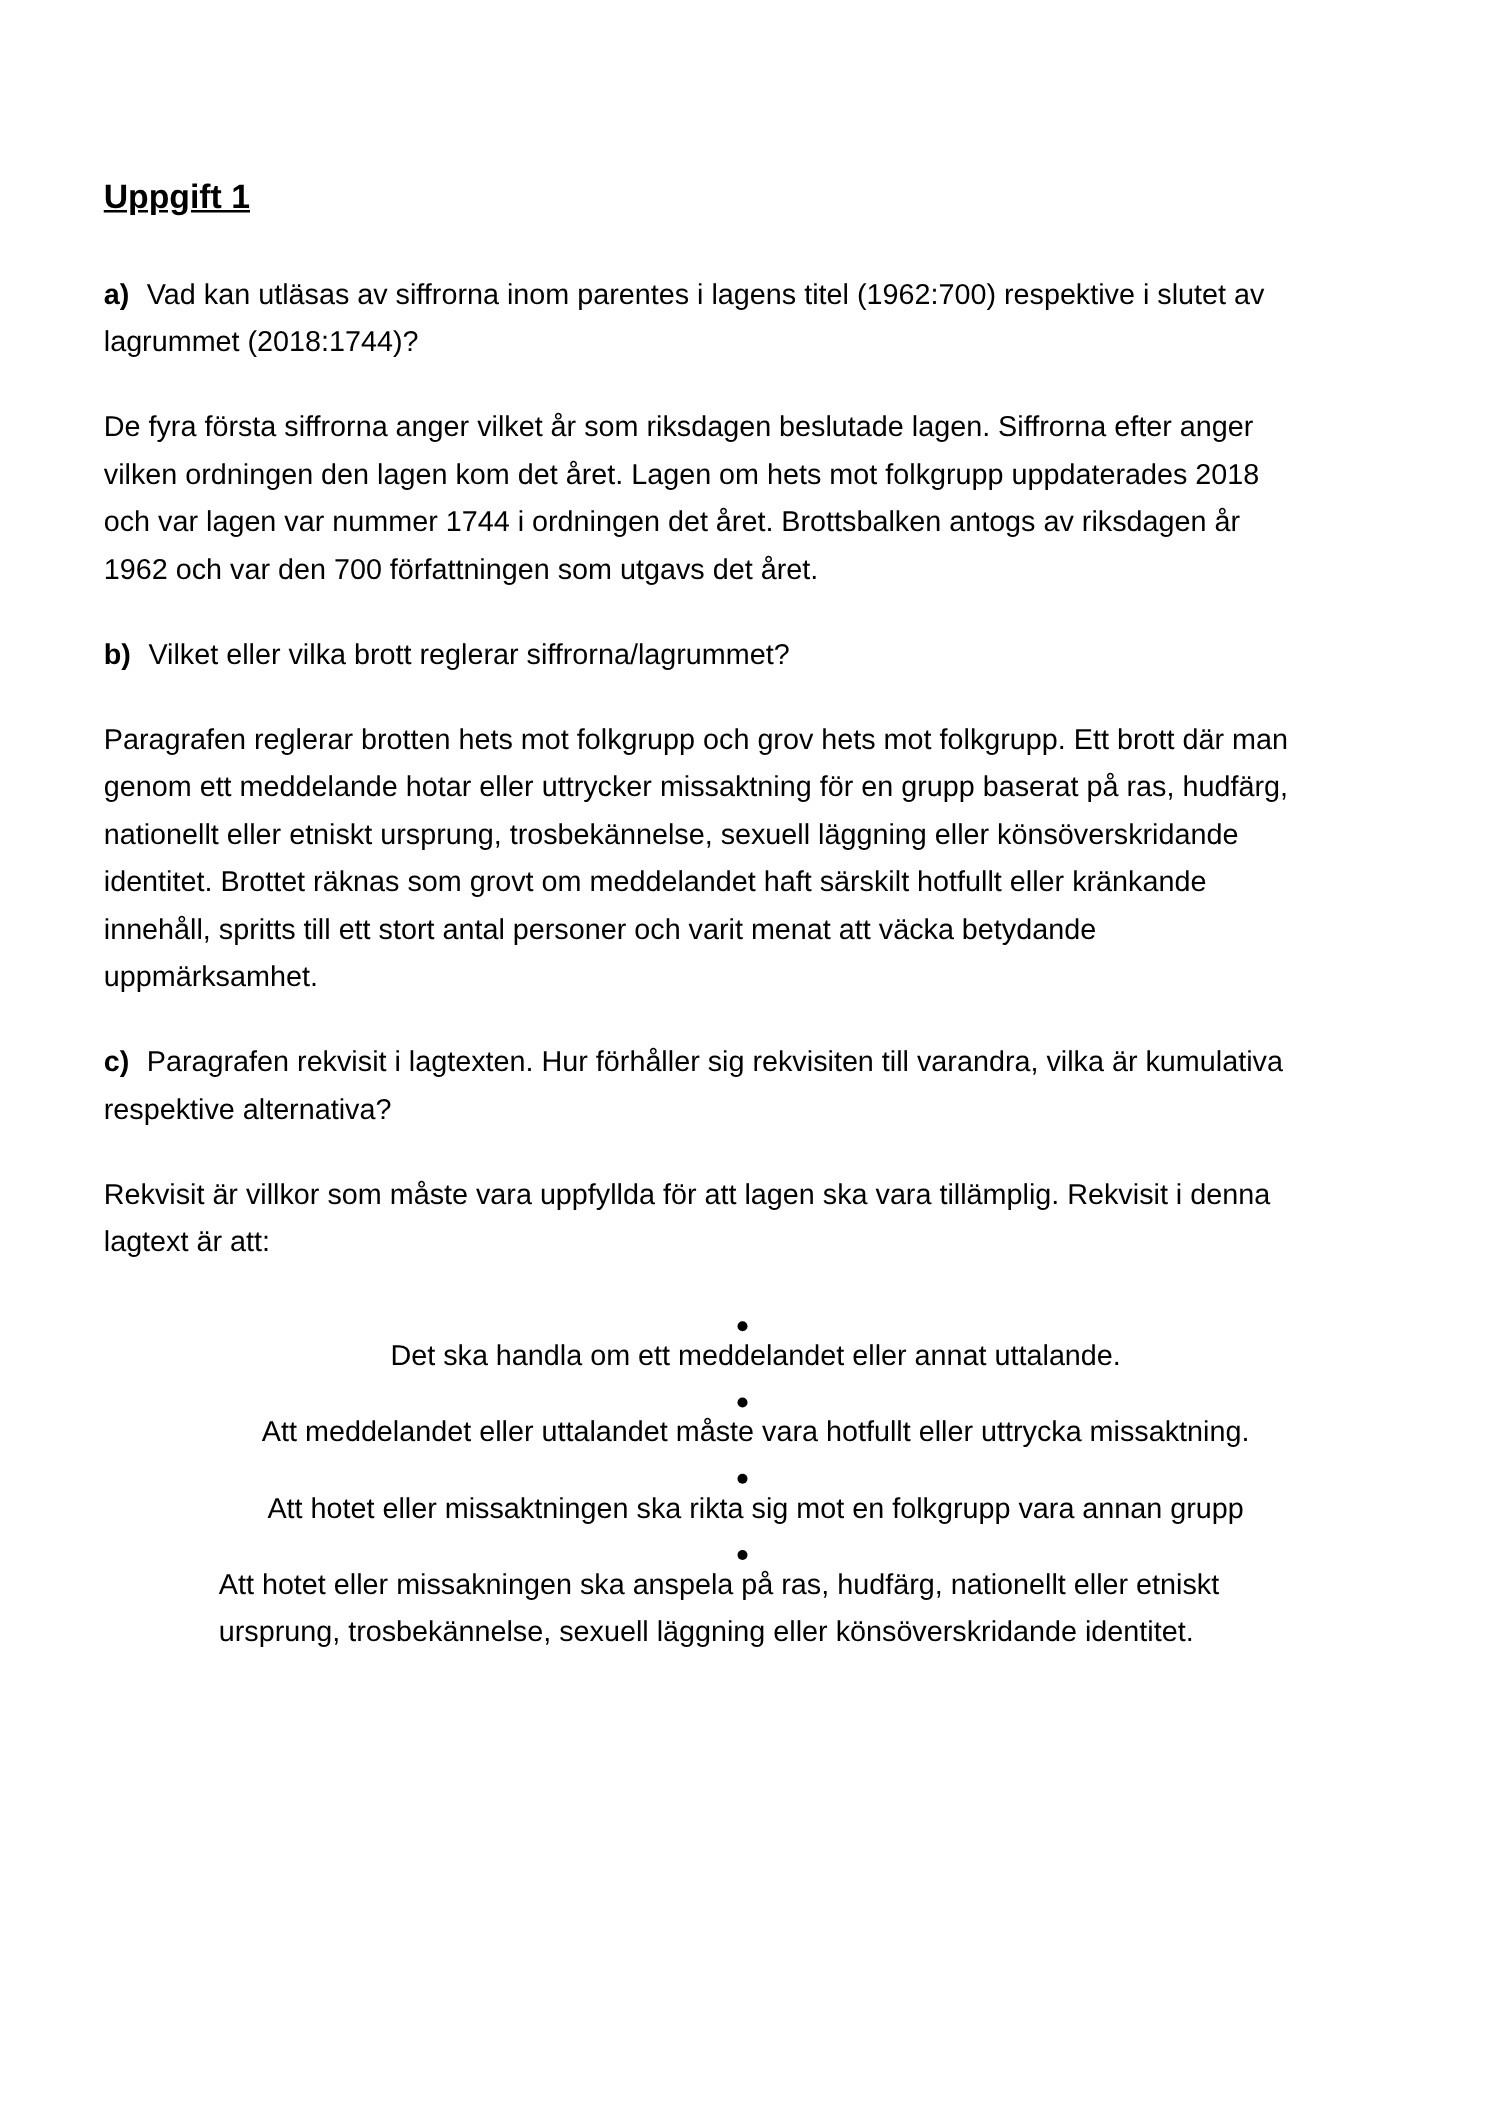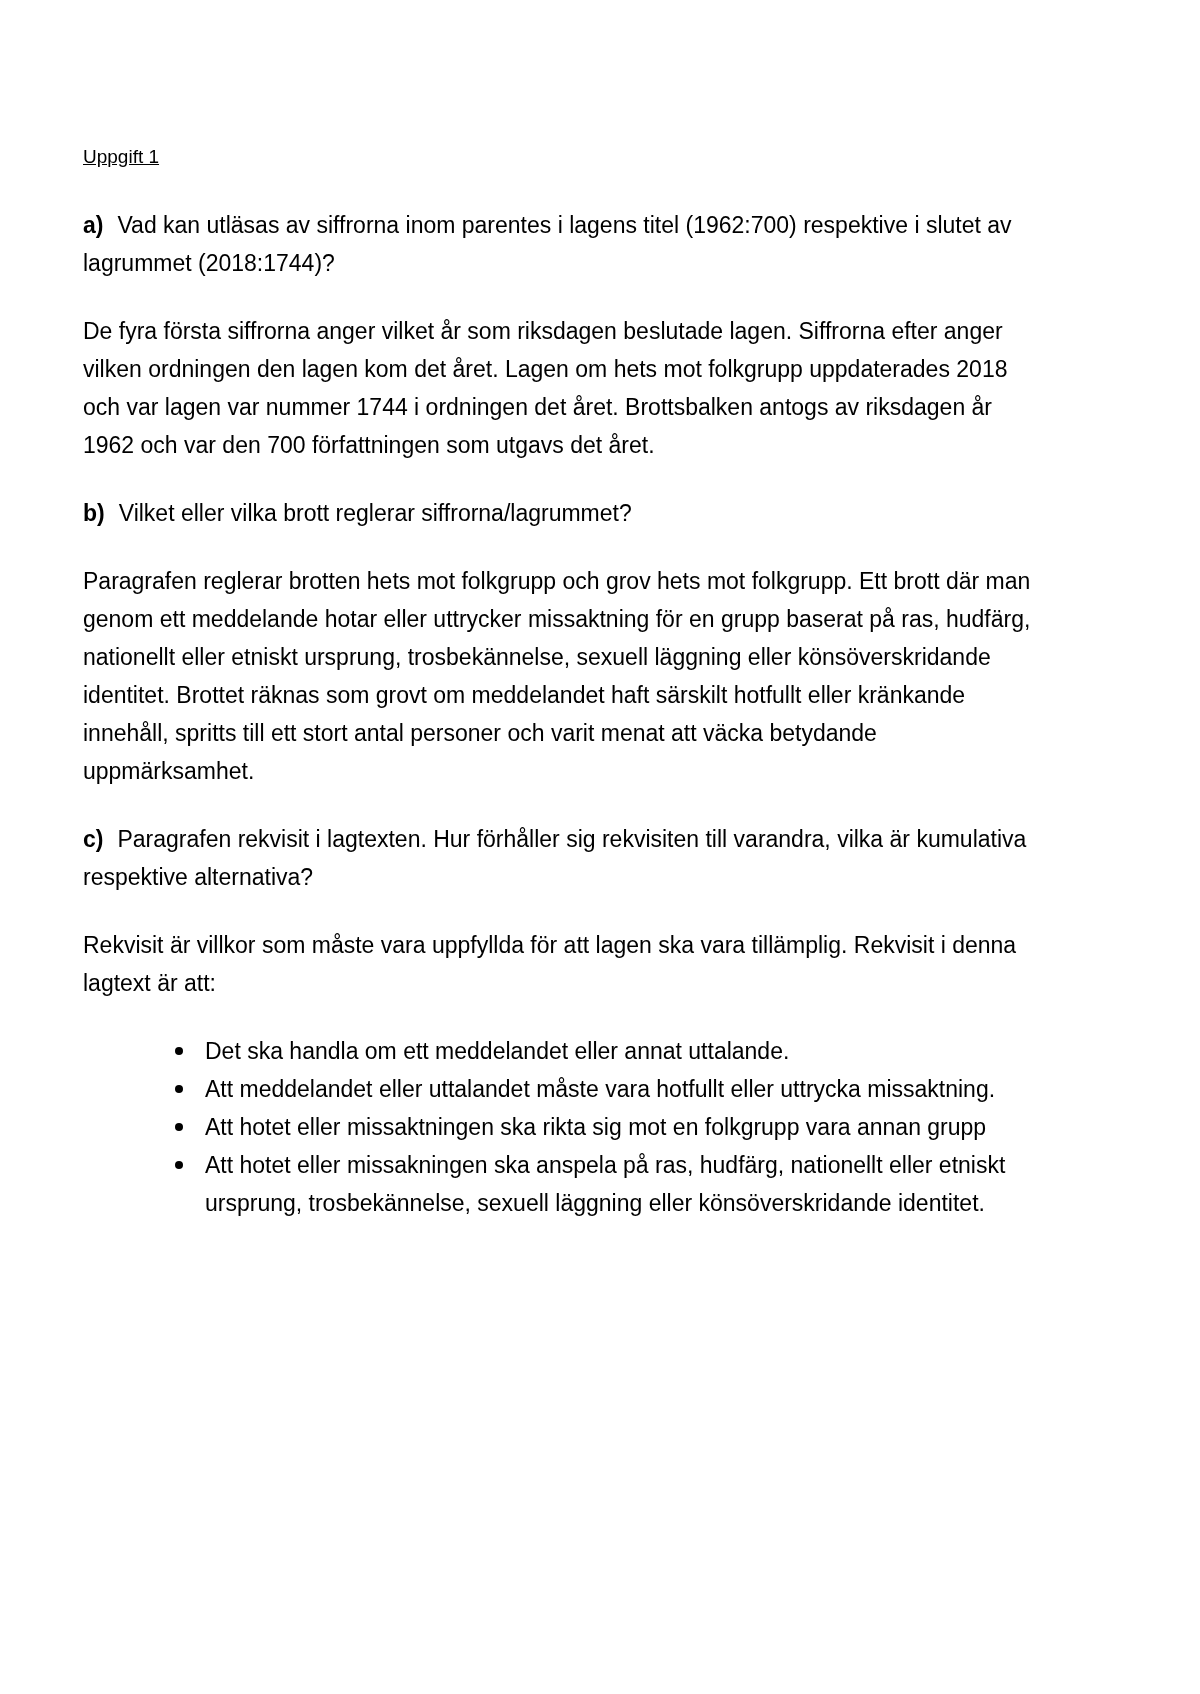--- a/index.html
+++ b/index.html
@@ -10,43 +10,44 @@
     min-height: 1694px;
     margin: 0 auto;
     background: #ffffff;
     color: #000000;
     font-family: "Liberation Sans", "DejaVu Sans", sans-serif;
     font-size: 23px;
     line-height: 38px;
     padding: 138px 166px 120px 83px;
   }
   .doc-title {
-    font-weight: normal;
+    font-weight: bold;
     text-decoration: underline;
-    font-size: 19px;
-    margin-bottom: 30px;
+    font-size: 27px;
+    margin-bottom: 40px;
   }
   .question {
     margin-bottom: 30px;
   }
   .question .marker {
     font-weight: bold;
     margin-right: 14px;
   }
   .answer {
     margin-bottom: 30px;
   }
   ul.rekvisit-list {
     list-style: none;
     margin-left: 92px;
     margin-top: 0;
   }
   ul.rekvisit-list li {
     display: flex;
-    align-items: flex-start;
+    align-items: center;
+    flex-direction: column;
   }
   .bullet-dot {
     flex: 0 0 auto;
     width: 8px;
     height: 8px;
     border-radius: 50%;
     background: #000000;
     margin: 15px 22px 0 0;
   }
   .bullet-text {

